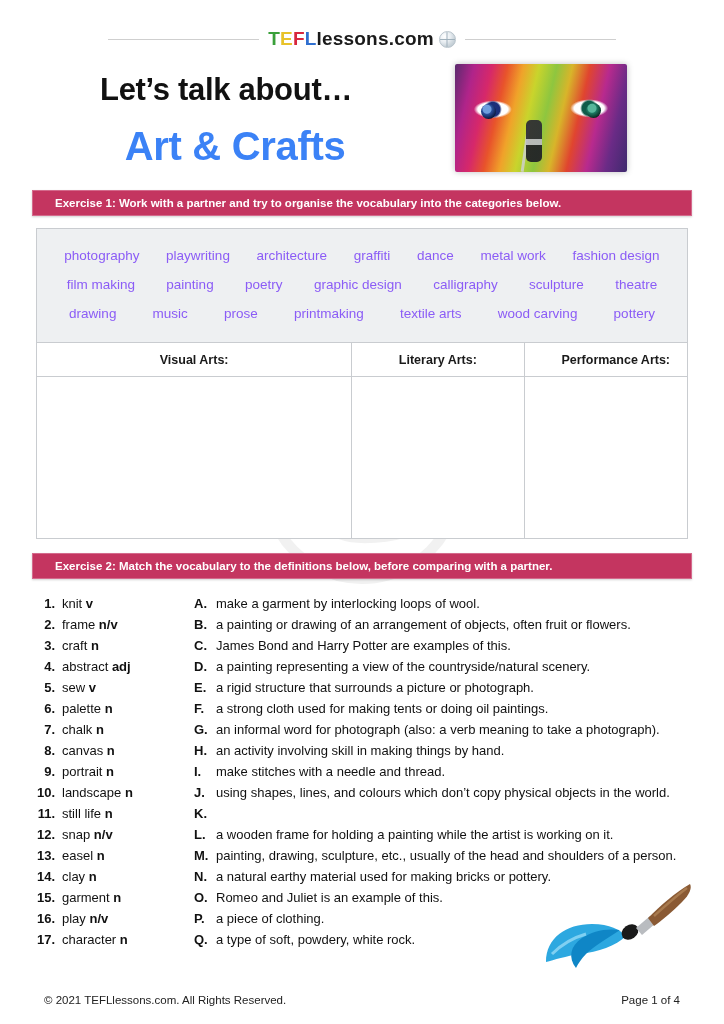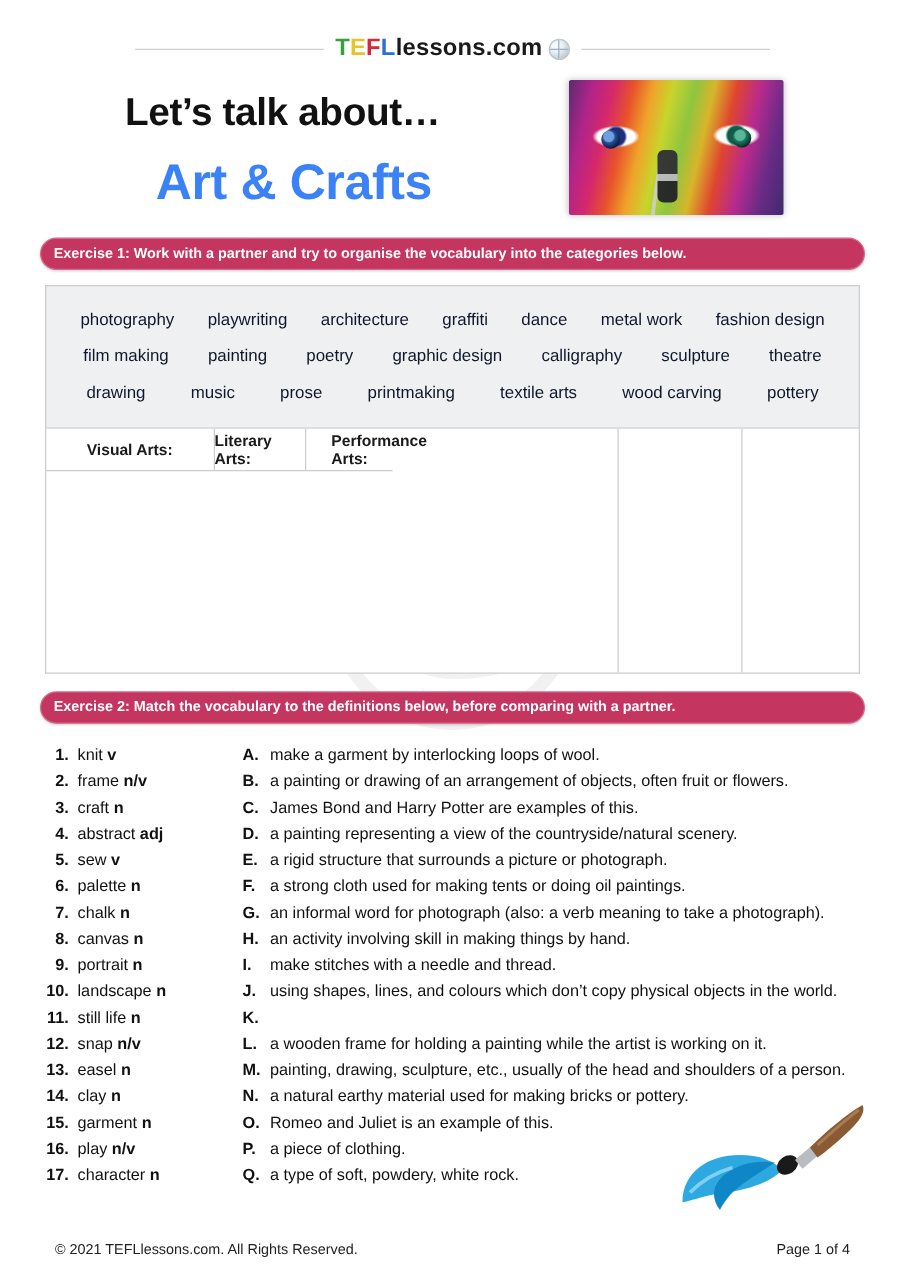--- a/index.html
+++ b/index.html
@@ -123,51 +123,51 @@
   }
 
   
   .bar {
     margin: 0 32px;
     background: #c43560;
     border: 1px solid #d46a8c;
     color: #ffffff;
     font-size: 11.5px;
     font-weight: bold;
-    padding: 6px 10px;
-    border-radius: 13px;
+    padding: 6px 22px;
+    border-radius: 0;
     box-shadow: 0 1px 2px rgba(0,0,0,.18);
     white-space: nowrap;
     overflow: hidden;
   }
 
   
   .vocab-box {
     margin: 12px 36px 0 36px;
     background: #eef0f2;
     border: 1px solid #c9ccd0;
     padding: 12px 10px 14px 10px;
   }
   .vocab-row {
     display: flex;
     justify-content: space-around;
     align-items: center;
     padding: 7px 4px;
     font-size: 13.5px;
-    color: #0f172a;
+    color: #8b5cf6;
   }
   .vocab-row span { white-space: nowrap; padding: 0 4px; }
 
   
   .cat-table {
     margin: 0 36px;
     border: 1px solid #c9ccd0;
     border-top: none;
     display: flex;
-    flex-direction: row;
+    flex-direction: column;
     height: 196px;
     background: #fff;
   }
   .cat-head { display: flex; height: 34px; border-bottom: 1px solid #c9ccd0; }
   .cat-body { display: flex; flex: 1; }
   .cat-col {
     display: flex; align-items: center; justify-content: center;
     font-size: 12.5px; font-weight: bold; color: #1a1a1a;
   }
   .cat-col.c1 { flex: 0 0 48.5%; border-right: 1px solid #c9ccd0; }

